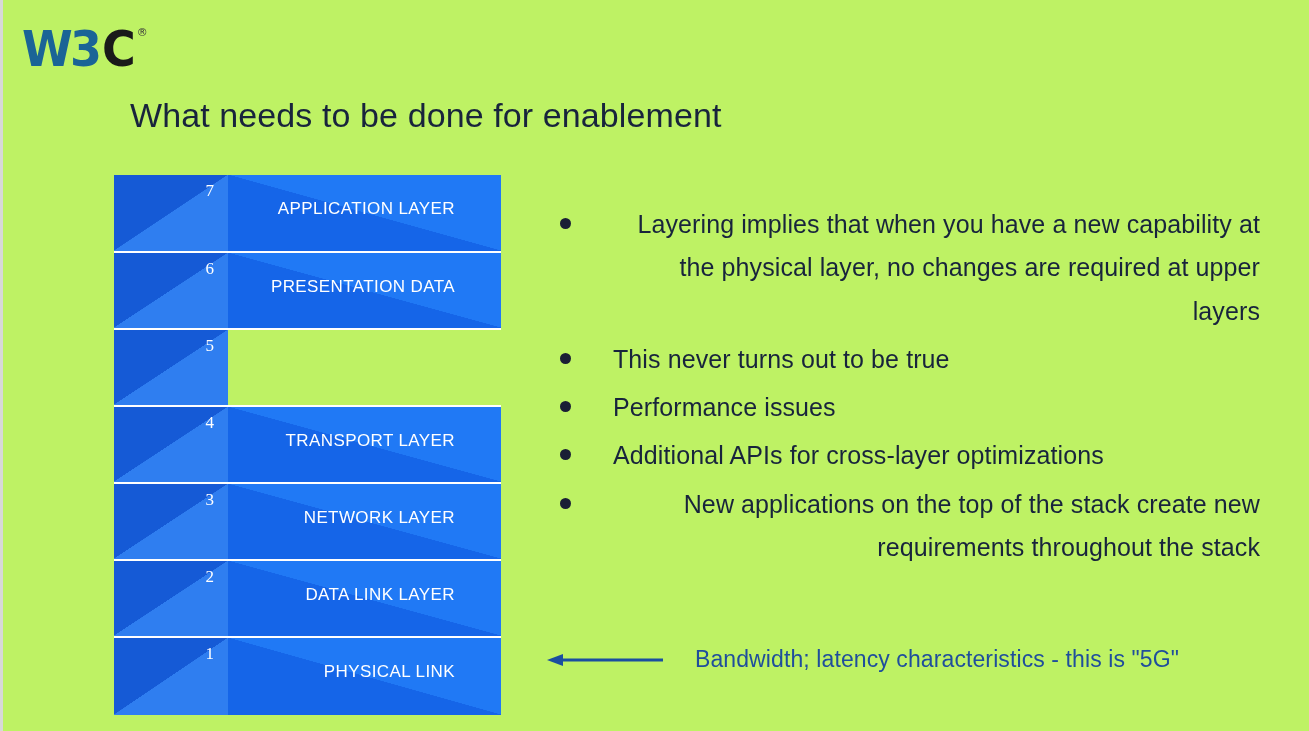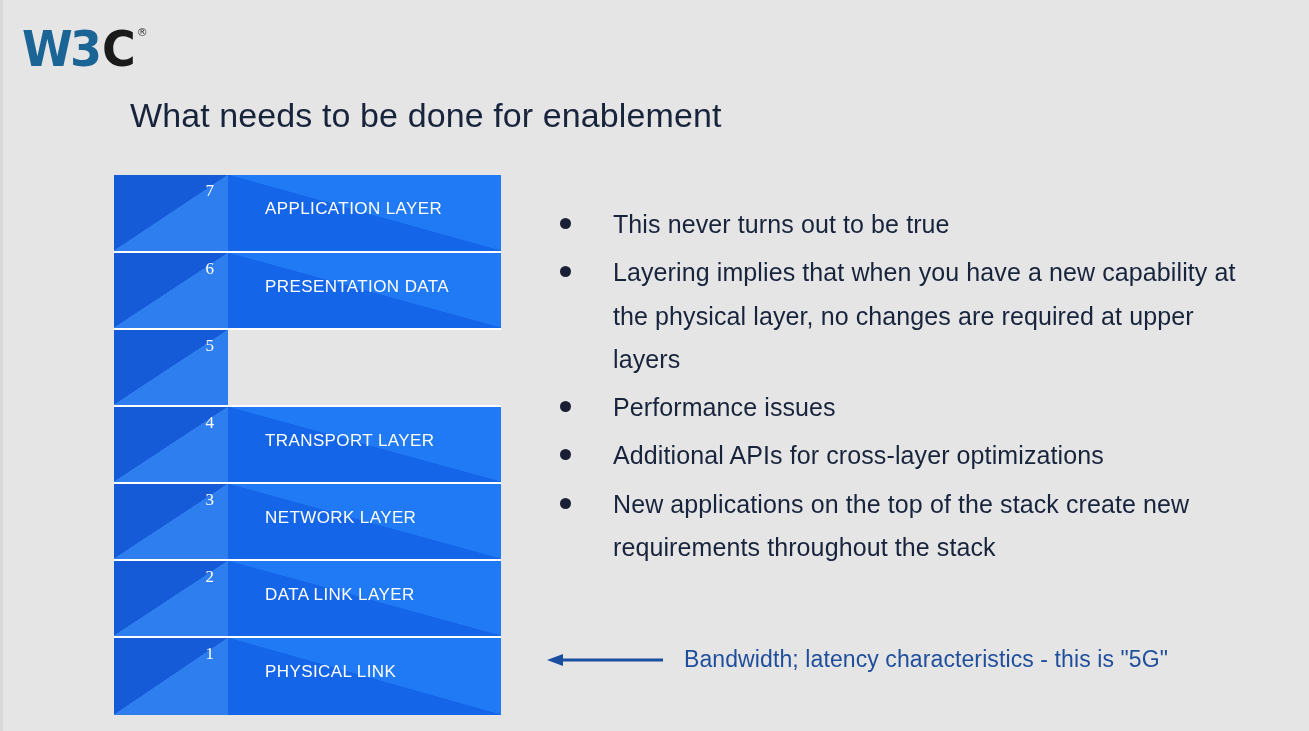--- a/index.html
+++ b/index.html
@@ -13,21 +13,22 @@
     position: relative;
     overflow: hidden;
     font-family: "Liberation Sans", sans-serif;
     -webkit-font-smoothing: antialiased;
   }
 
   
   #slide {
     position: absolute;
     inset: 0;
-    background: #e5e5e5;
+    background: #bef264;
+    text-align: right;
   }
   .edge-left {
     position: absolute;
     left: 0; top: 0;
     width: 3px; height: 731px;
     background: #d8d8d8;
   }
 
   
   #logo {
@@ -189,21 +190,21 @@
   }
   .arrow-svg {
     display: block;
     flex: 0 0 auto;
   }
   .arrow-caption {
     font-family: "Liberation Sans Narrow", "Liberation Sans", sans-serif;
     font-size: 23px;
     color: #1f4e9c;
     letter-spacing: 0.1px;
-    margin-left: 21px;
+    margin-left: 32px;
     white-space: nowrap;
   }
 </style>
 </head>
 <body>
 
 <div id="slide">
 
   <div class="edge-left"></div>
 
@@ -276,26 +277,26 @@
         <div class="layer-name">PHYSICAL LINK</div>
       </div>
     </div>
 
   </div>
 
   <div id="bullets">
 
     <div class="bullet-row">
       <span class="bullet-dot"></span>
+      <span class="bullet-text">Layering implies that when you have a new capability at the physical layer, no changes are required at upper layers</span>
+    </div>
+
+    <div class="bullet-row">
+      <span class="bullet-dot"></span>
       <span class="bullet-text">This never turns out to be true</span>
-    </div>
-
-    <div class="bullet-row">
-      <span class="bullet-dot"></span>
-      <span class="bullet-text">Layering implies that when you have a new capability at the physical layer, no changes are required at upper layers</span>
     </div>
 
     <div class="bullet-row">
       <span class="bullet-dot"></span>
       <span class="bullet-text">Performance issues</span>
     </div>
 
     <div class="bullet-row">
       <span class="bullet-dot"></span>
       <span class="bullet-text">Additional APIs for cross-layer optimizations</span>

